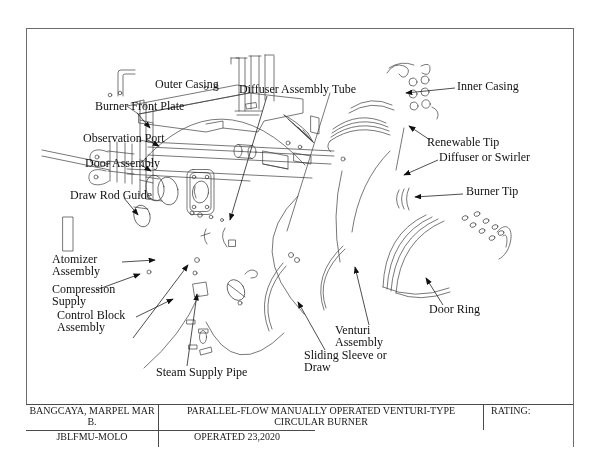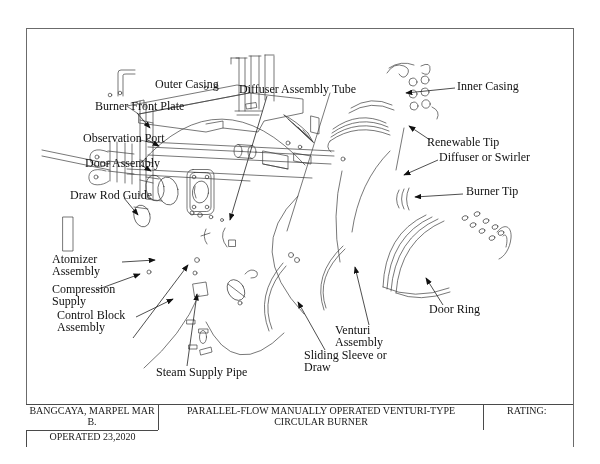--- a/index.html
+++ b/index.html
@@ -11,21 +11,21 @@
   
   #tblock{position:absolute;left:26px;top:404px;width:547px;height:42px;display:grid;
           grid-template-columns:132px 157px 168px 1fr;grid-template-rows:25px 17px;
           border-top:1px solid #4a4a4a;font-size:10px;background:#fff;}
   #tblock .c{display:flex;align-items:flex-start;justify-content:center;text-align:center;
              overflow:hidden;padding:0 3px;}
   #tblock .bl{border-left:1px solid #4a4a4a;}
   #tblock .bt{border-top:1px solid #4a4a4a;}
   #tblock .span2{grid-column:2/4;}
   #tblock .title-inner{max-width:300px;margin:0 auto;line-height:11px;font-family:Liberation Serif, serif;}
-  #tblock .left{justify-content:flex-start;text-align:left;padding-left:23px;}
+  #tblock .left{justify-content:flex-start;text-align:left;padding-left:7px;}
   .nm{line-height:11px;}
 </style>
 </head>
 <body>
 
 <div id="stage">
 
   <div id="frame"></div>
 
   <svg class="draw" viewBox="0 0 600 464">
@@ -217,18 +217,21 @@
   <div id="tblock">
     <div class="c">
       <span class="nm">BANGCAYA, MARPEL MAR B.</span>
     </div>
     <div class="c bl span2">
       <div class="title-inner">PARALLEL-FLOW MANUALLY OPERATED VENTURI-TYPE CIRCULAR BURNER</div>
     </div>
     <div class="c bl left">
       <span>RATING:</span>
     </div>
+    <div class="c bt">
+      <span>JBLFMU-MOLO</span>
+    </div>
     <div class="c bl bt">
       <span>OPERATED 23,2020</span>
     </div>
   </div>
 
 </div>
 
 </body></html>

